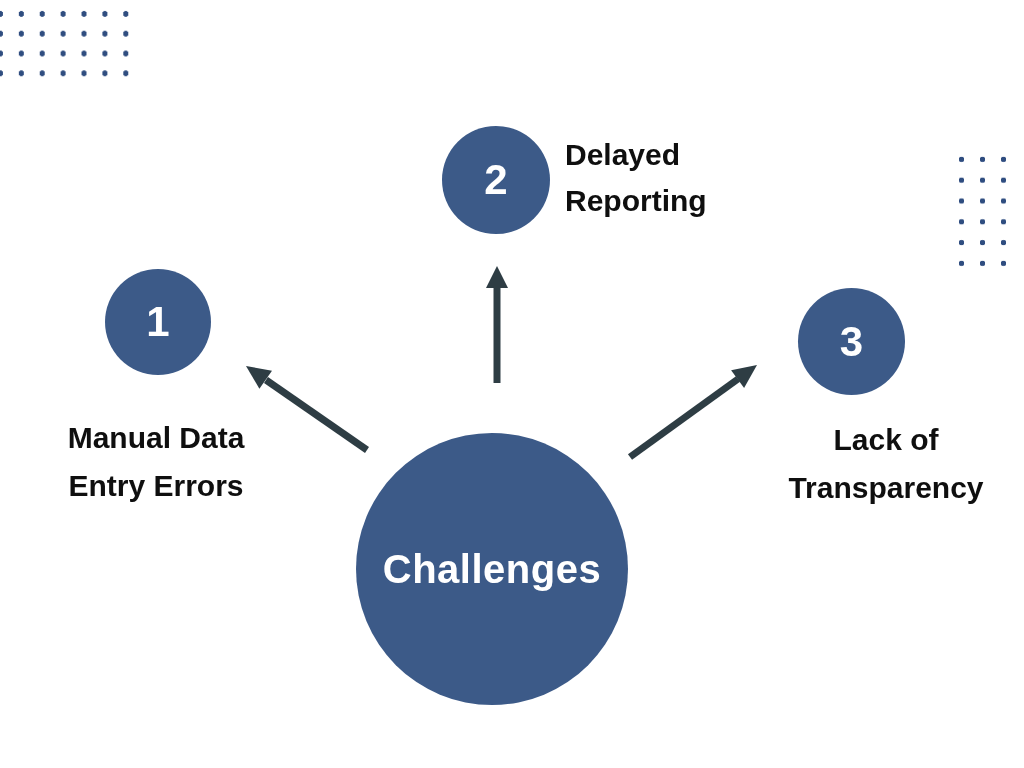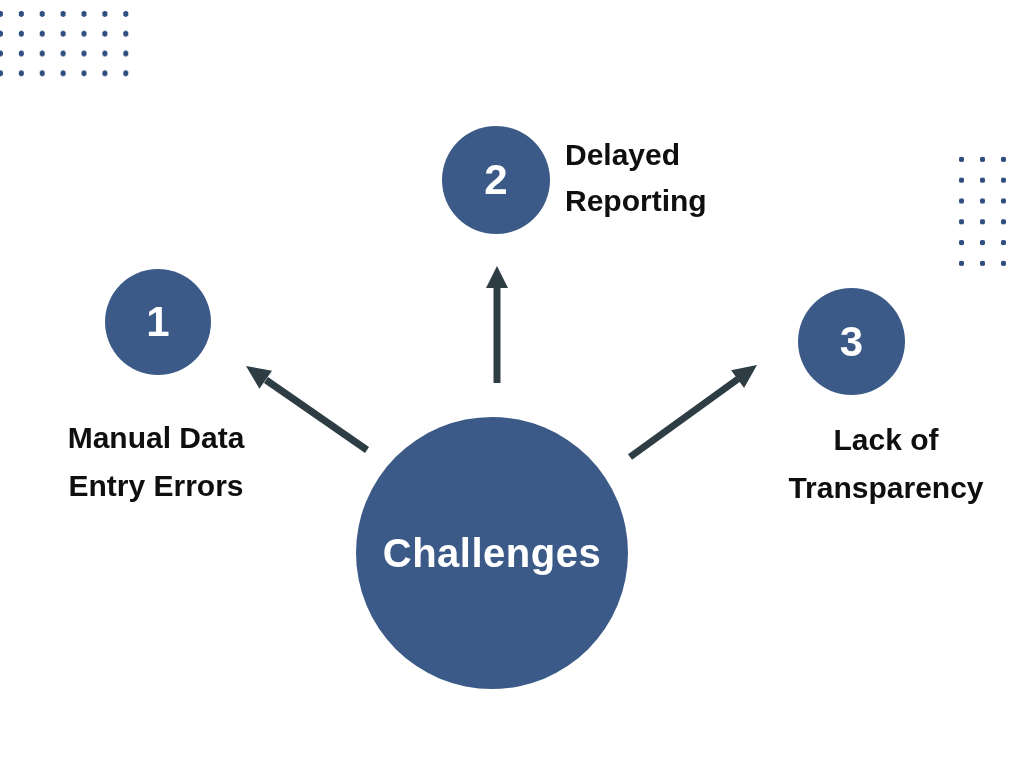--- a/index.html
+++ b/index.html
@@ -18,21 +18,21 @@
   .dots{position:absolute;background-image:radial-gradient(circle, var(--dot-blue) 2.6px, rgba(0,0,0,0) 3px);}
   .dots-tl{left:-10px;top:4px;width:147px;height:80px;background-size:20.9px 19.8px;}
   .dots-r{left:951px;top:149px;width:63px;height:125px;background-size:21px 20.8px;}
 
   
   .arrows{position:absolute;left:0;top:0;width:1024px;height:768px;pointer-events:none;}
   .arrow-shaft{stroke:var(--arrow-dark);stroke-width:7;}
   .arrow-head{fill:var(--arrow-dark);}
 
   
-  .hub{position:absolute;left:356px;top:417px;width:272px;height:272px;border-radius:50%;
+  .hub{position:absolute;left:356px;top:433px;width:272px;height:272px;border-radius:50%;
        background:var(--circle-blue);display:flex;align-items:center;justify-content:center;}
   .hub-label{color:#ffffff;font-weight:700;font-size:40px;letter-spacing:0.5px;}
 
   
   .num-circle{position:absolute;border-radius:50%;background:var(--circle-blue);
               display:flex;align-items:center;justify-content:center;}
   .num-circle span{color:#ffffff;font-weight:700;font-size:42px;}
   .c1{left:105px;top:269px;width:106px;height:106px;}
   .c2{left:442px;top:126px;width:108px;height:108px;}
   .c3{left:798px;top:288px;width:107px;height:107px;}

